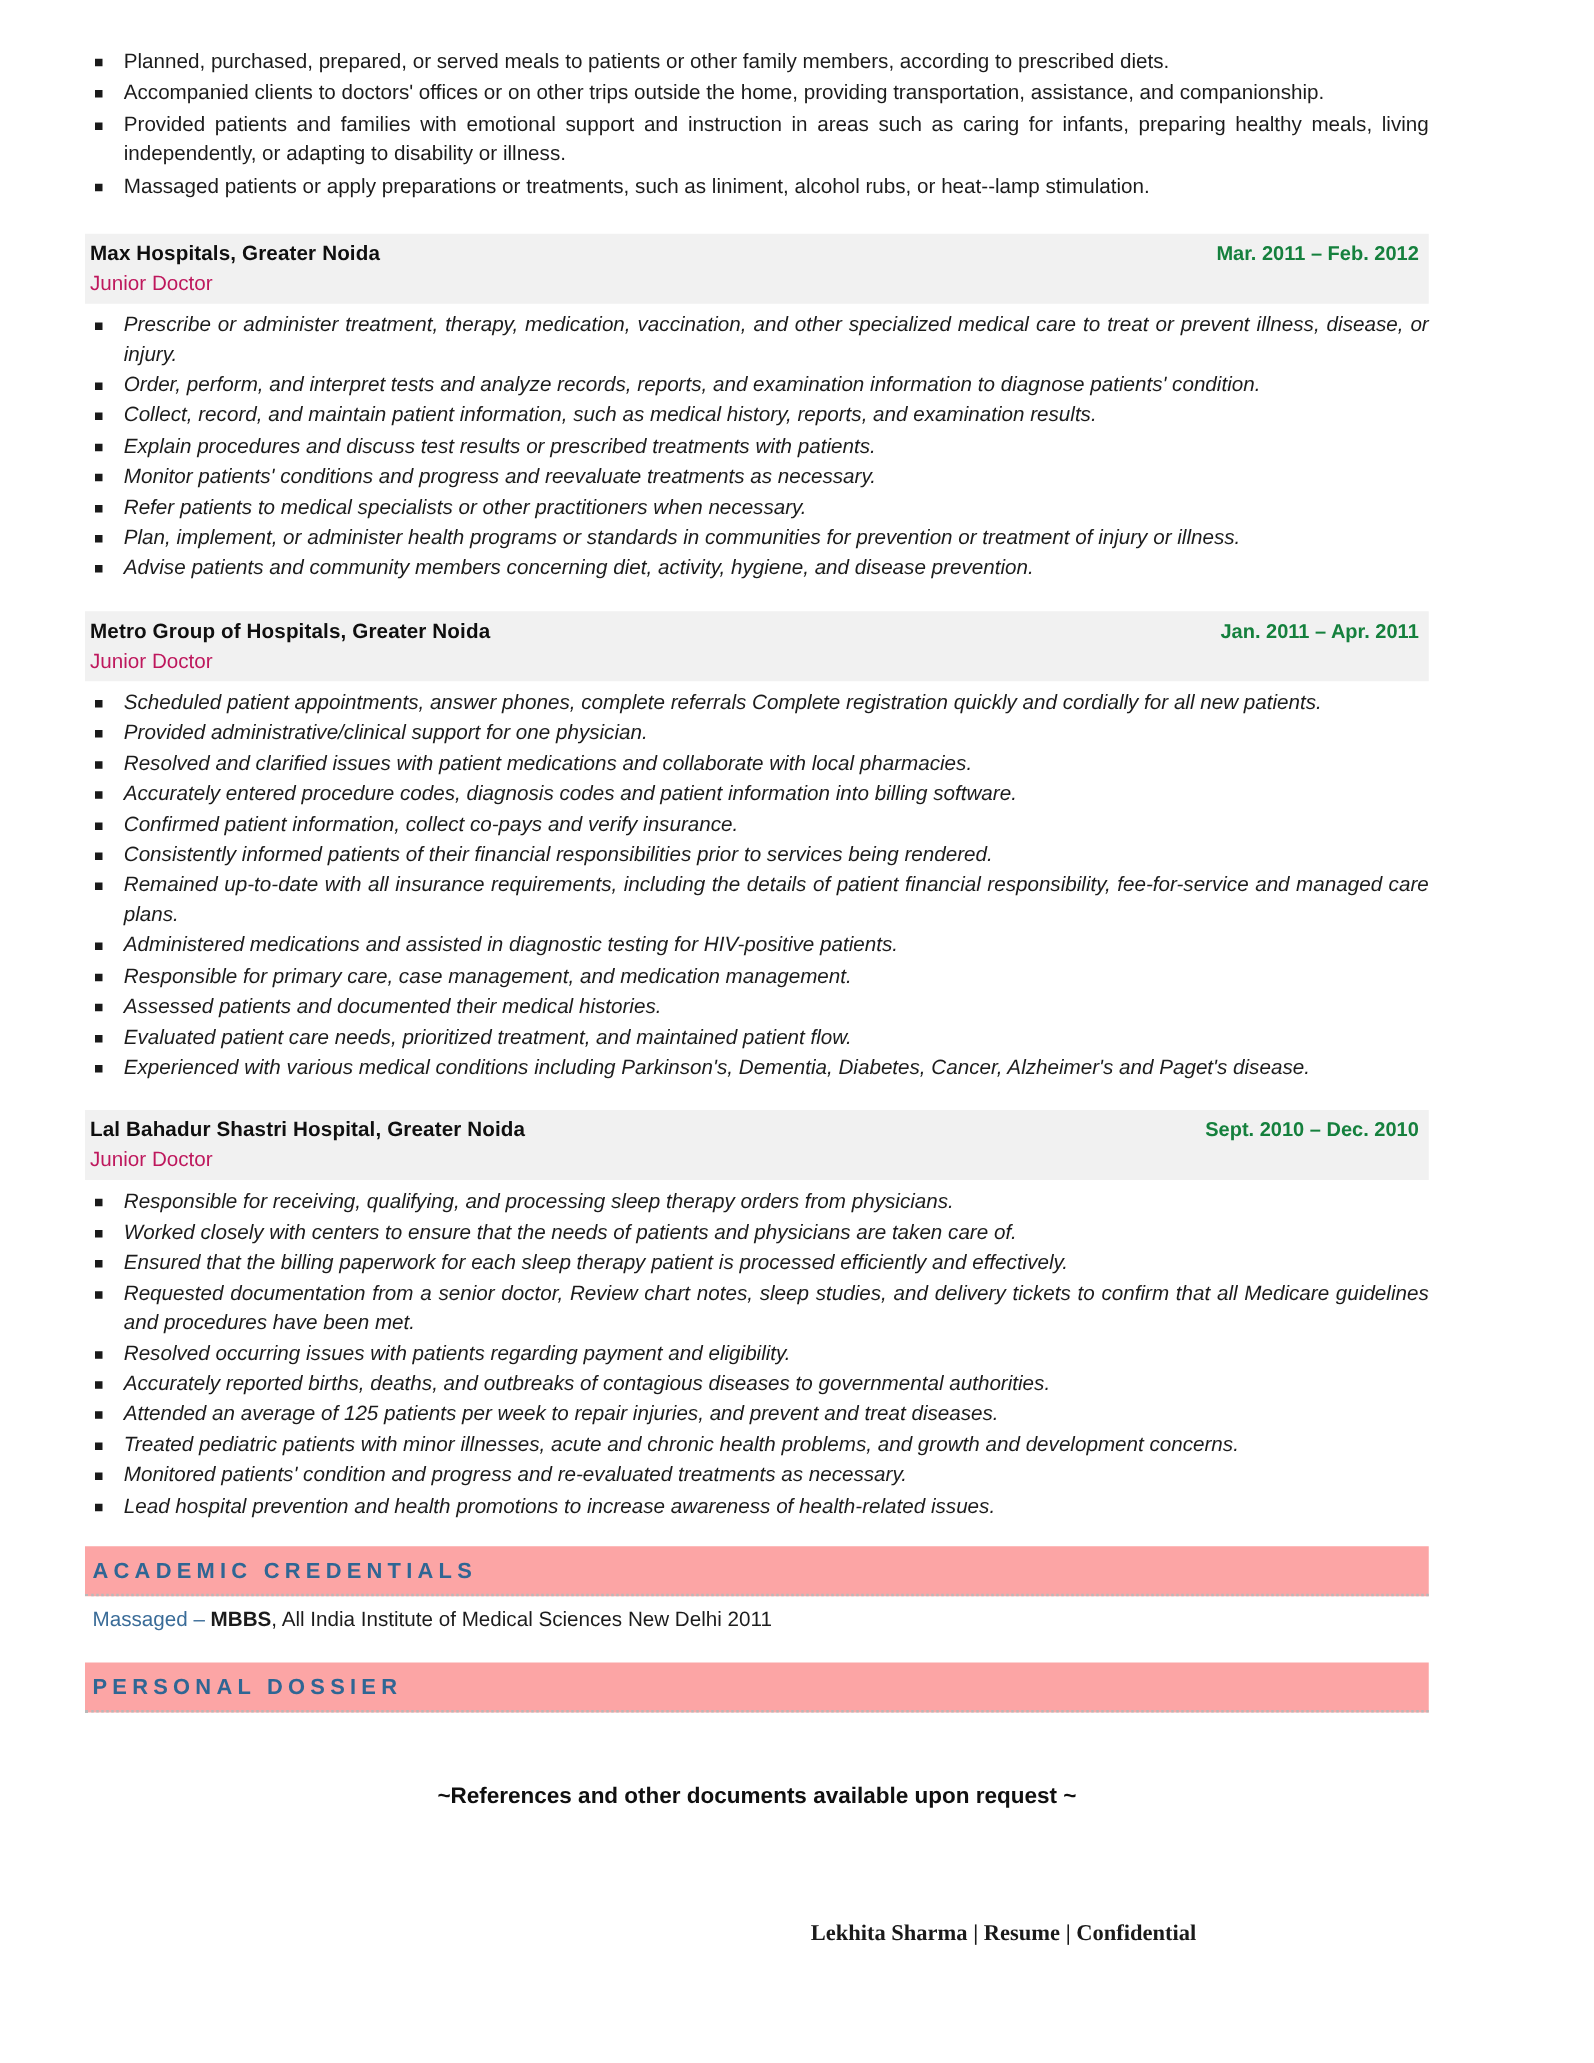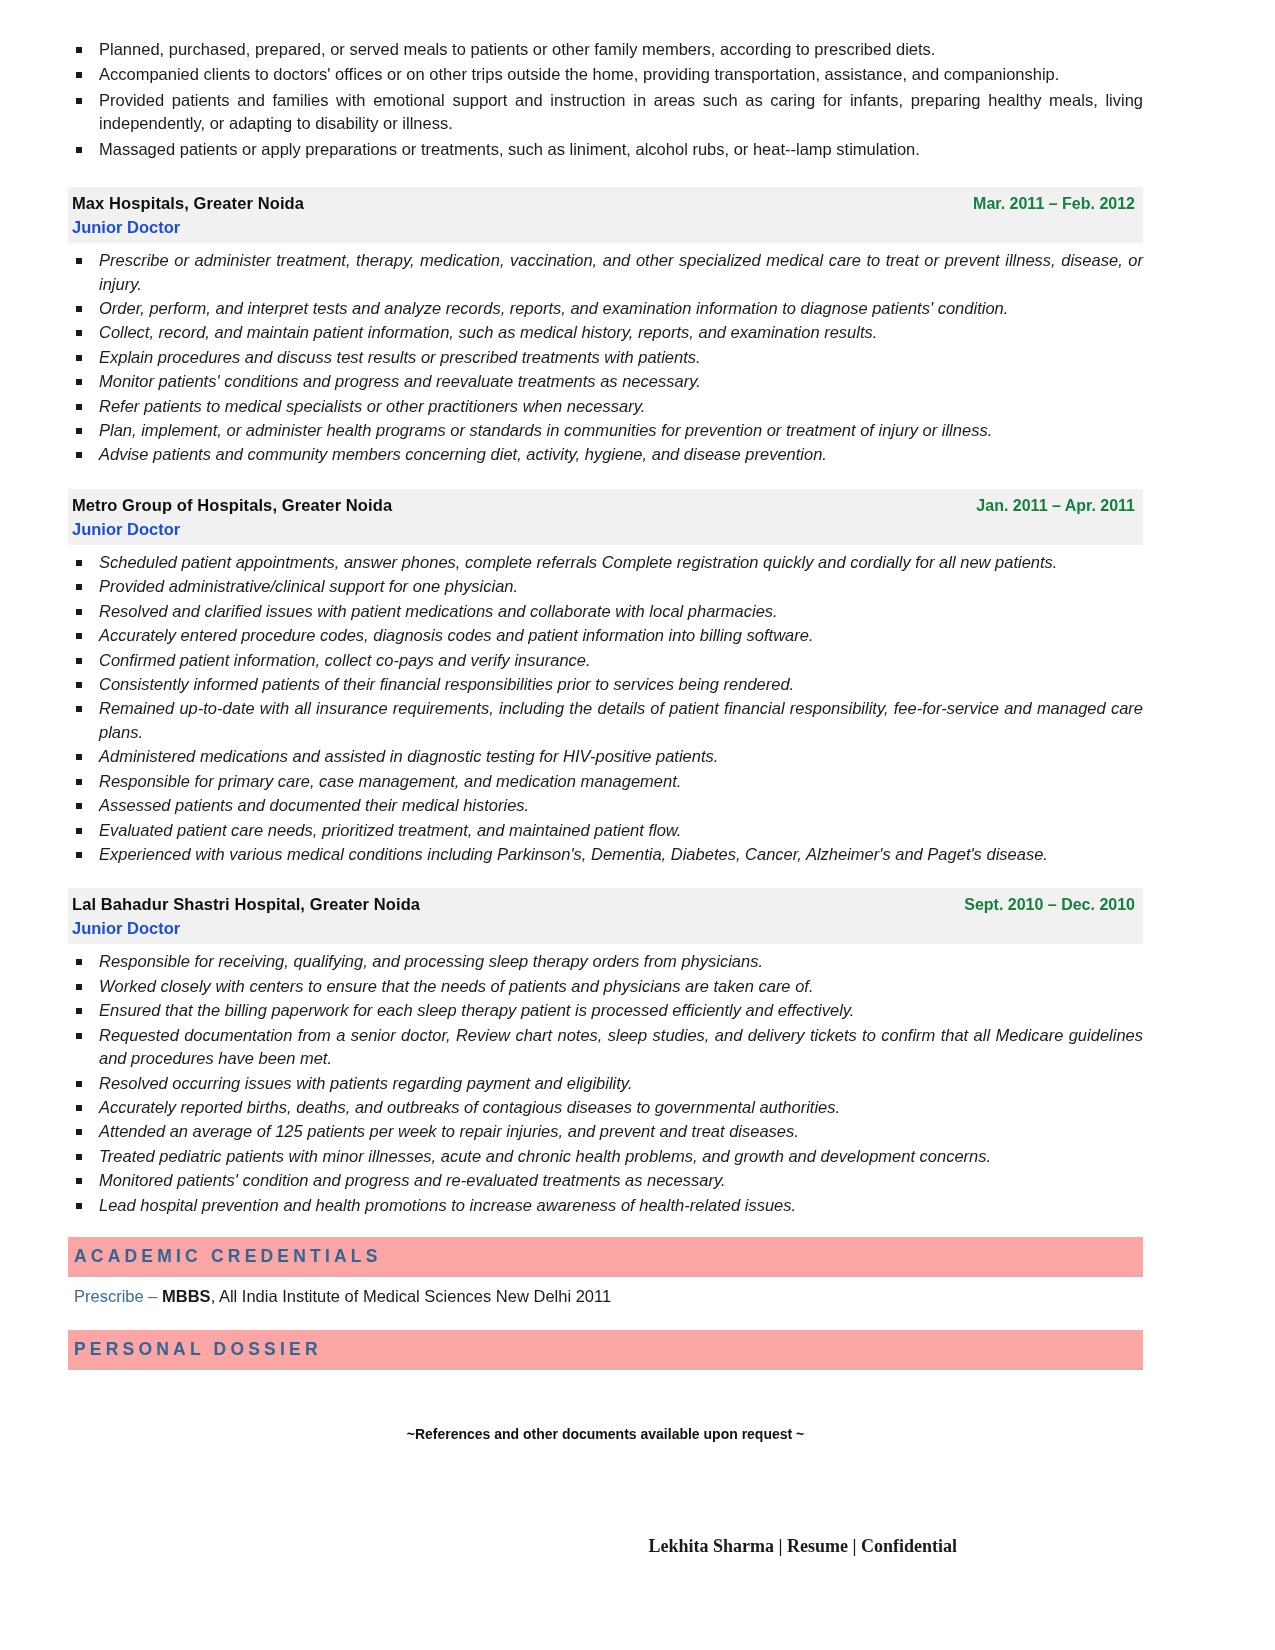--- a/index.html
+++ b/index.html
@@ -83,22 +83,22 @@
     letter-spacing: 0.1px;
   }
   .job-dates {
     font-size: 16px;
     font-weight: bold;
     color: #15803d;
     white-space: nowrap;
   }
   .job-title {
     font-size: 16.5px;
-    color: #1d4ed8;
-    font-weight: bold;
+    color: #be185d;
+    font-weight: normal;
     margin-top: 5px;
   }
 
   
   .section-band {
     background: #fca5a5;
     padding: 9px 6px 8px 6px;
     margin-top: 20px;
     border-bottom: 2px dotted #b9b9b9;
   }
@@ -147,21 +147,21 @@
   .lang-label {
     font-weight: bold;
     font-style: italic;
     text-decoration: underline;
   }
 
   
   .closing {
     margin-top: 56px;
     text-align: center;
-    font-size: 14px;
+    font-size: 18px;
     font-weight: bold;
     color: #101010;
   }
 
   
   .footer {
     position: absolute;
     right: 68px;
     bottom: 93px;
     font-family: "Liberation Serif", serif;
@@ -241,21 +241,21 @@
           <li>Treated pediatric patients with minor illnesses, acute and chronic health problems, and growth and development concerns.</li>
           <li>Monitored patients' condition and progress and re-evaluated treatments as necessary.</li>
           <li>Lead hospital prevention and health promotions to increase awareness of health-related issues.</li>
         </ul>
       </div>
 
     <div class="section-band">
       <div class="section-title">ACADEMIC CREDENTIALS</div>
     </div>
     <div class="section-body">
-      <div class="edu-line"><span class="edu-label">Prescribe – </span><span class="edu-degree">MBBS</span><span>, All India Institute of Medical Sciences New Delhi 2011</span></div>
+      <div class="edu-line"><span class="edu-label">Massaged – </span><span class="edu-degree">MBBS</span><span>, All India Institute of Medical Sciences New Delhi 2011</span></div>
     </div>
 
     <div class="section-band">
       <div class="section-title">PERSONAL DOSSIER</div>
     </div>
 
     <div class="closing">~References and other documents available upon request ~</div>
 
   </div>
 

